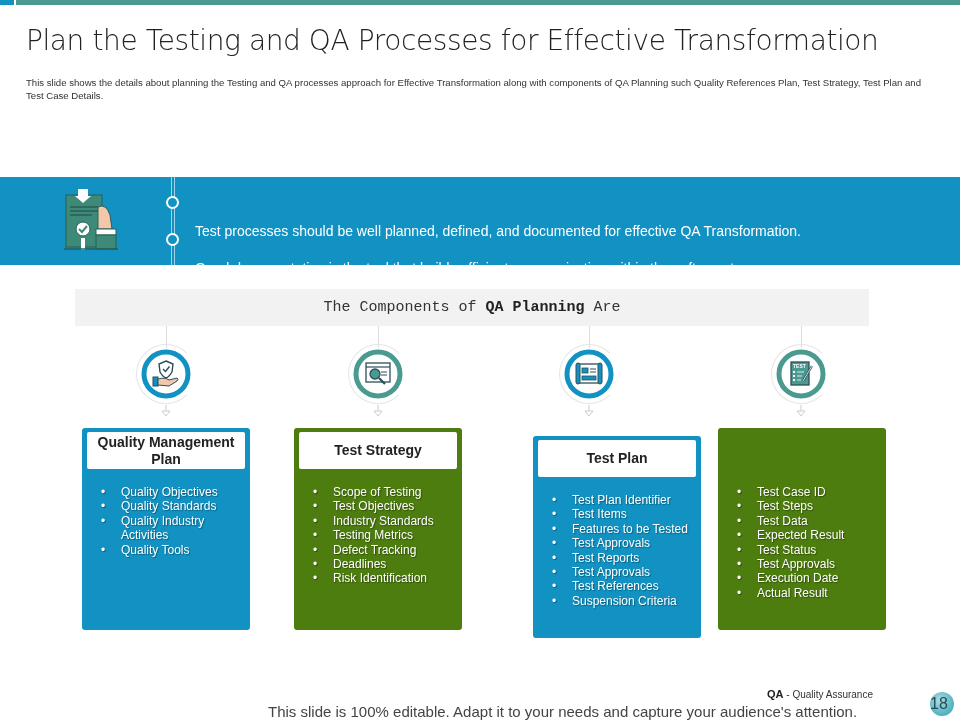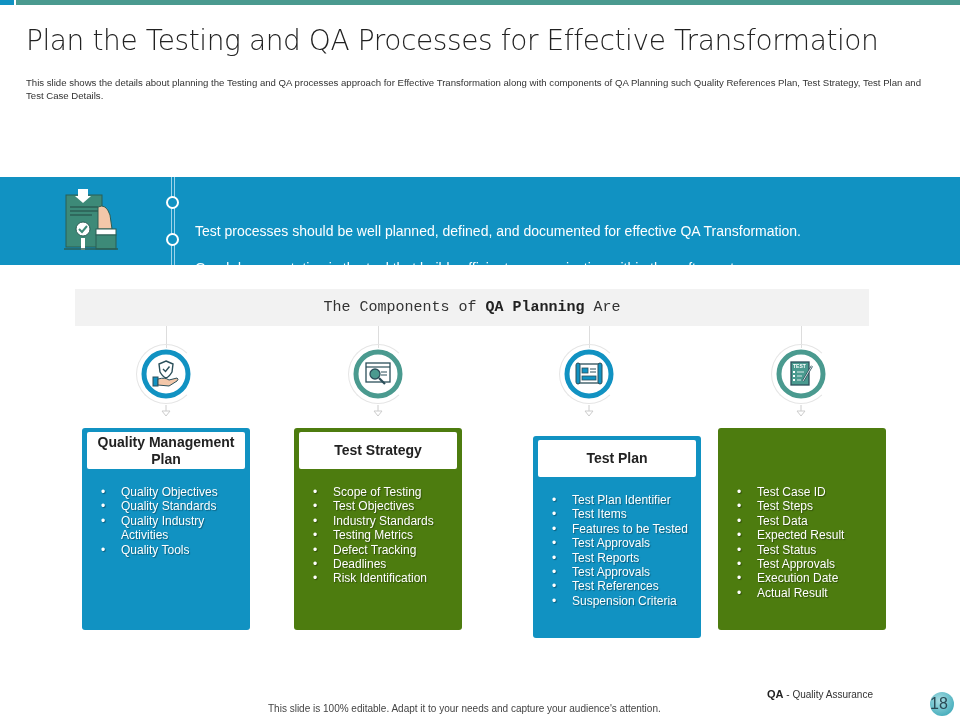--- a/index.html
+++ b/index.html
@@ -29,21 +29,21 @@
     .down-arrow { position: absolute; width: 10px; height: 12px; }
 
     .card { position: absolute; top: 428px; width: 168px; height: 202px; border-radius: 3px; }
     .card.blue { background: #1192c2; }
     .card.teal { background: #4d7c0f; }
     .card-head { position: absolute; left: 5px; top: 4px; width: 158px; height: 37px; background: #ffffff; border-radius: 2px; display: flex; align-items: center; justify-content: center; text-align: center; font-size: 14px; font-weight: bold; color: #222; line-height: 17px; }
     .card-list { position: absolute; left: 18px; top: 57px; width: 145px; list-style: none; }
     .card-list li { position: relative; padding-left: 21px; font-size: 12px; line-height: 14.4px; color: #ffffff; text-shadow: 1px 1px 1px rgba(0,0,0,0.35); }
     .card-list li::before { content: "•"; position: absolute; left: 1px; top: 0; }
 
-    .footer-note { position: absolute; left: 268px; top: 703px; font-size: 10px; color: #444; }
+    .footer-note { position: absolute; left: 268px; top: 703px; font-size: 15px; color: #444; }
     .footer-brand { position: absolute; left: 767px; top: 672px; font-size: 10px; color: #333; margin-top: 16px; }
     .footer-brand b { font-size: 11px; color: #222; }
     .page-badge { position: absolute; left: 930px; top: 692px; width: 24px; height: 24px; border-radius: 50%; background: radial-gradient(circle at 40% 35%, #a9dde3, #4fb2c0 70%, #3a9aab); line-height: 24px; font-size: 16px; color: #2a4a55; }
   </style>
 </head>
 <body>
 
 <div class="top-bar"></div>
 <div class="top-bar-accent"></div>
 <div class="top-bar-gap"></div>

